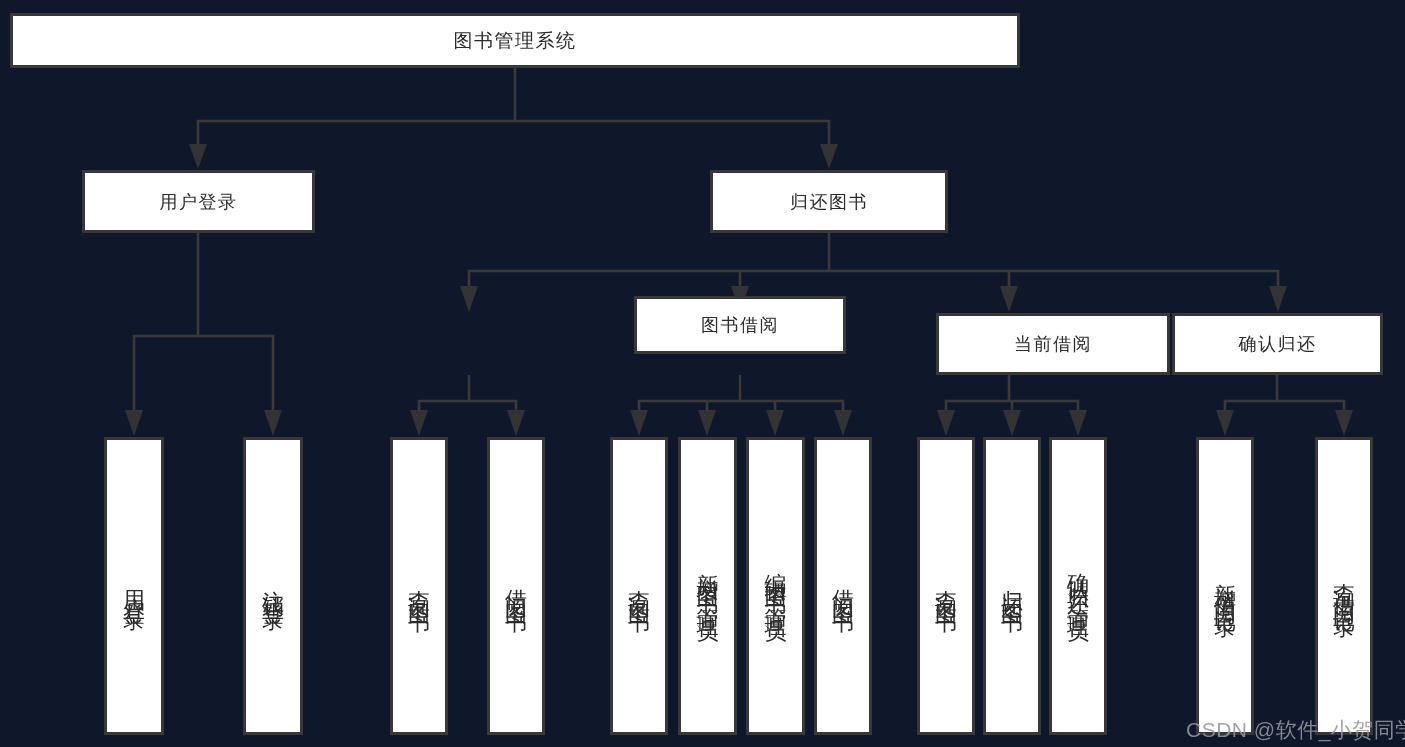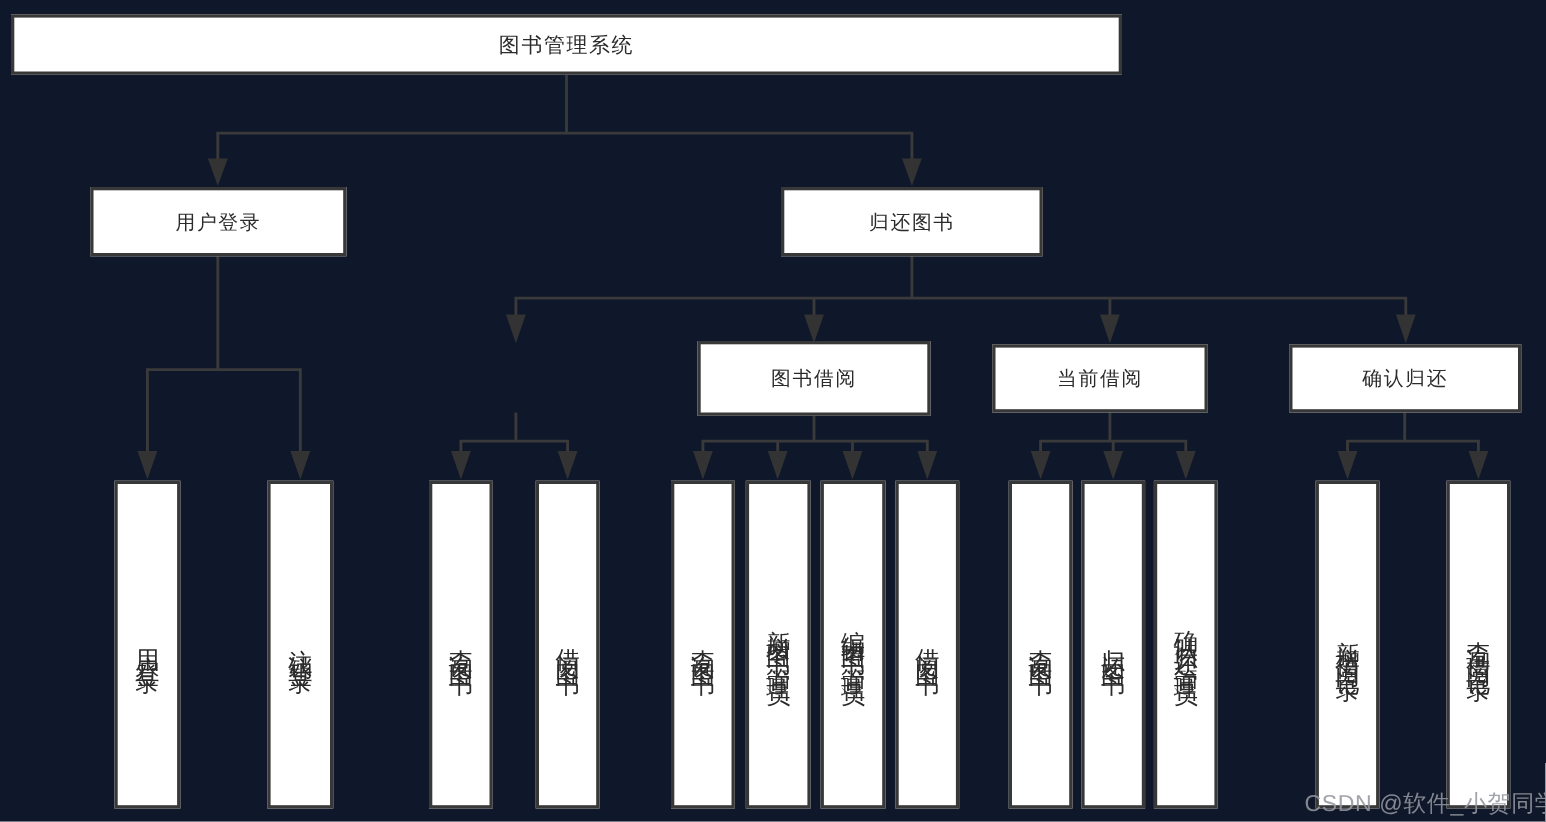--- a/index.html
+++ b/index.html
@@ -134,24 +134,24 @@
     <span>图书管理系统</span>
   </div>
 
   <div class="node h" style="left:82px; top:170px; width:233px; height:63px">
     <span>用户登录</span>
   </div>
   <div class="node h" style="left:710px; top:170px; width:238px; height:63px">
     <span>归还图书</span>
   </div>
 
-  <div class="node h" style="left:634px; top:310px; width:212px; height:68px">
+  <div class="node h" style="left:634px; top:296px; width:212px; height:58px">
     <span>图书借阅</span>
   </div>
-  <div class="node h" style="left:902px; top:313px; width:196px; height:62px">
+  <div class="node h" style="left:936px; top:313px; width:234px; height:62px">
     <span>当前借阅</span>
   </div>
   <div class="node h" style="left:1172px; top:313px; width:211px; height:62px">
     <span>确认归还</span>
   </div>
 
   <div class="node v" style="left:104px; top:437px; width:60px; height:298px">
     <span>用户登录</span>
   </div>
   <div class="node v" style="left:243px; top:437px; width:60px; height:298px">

